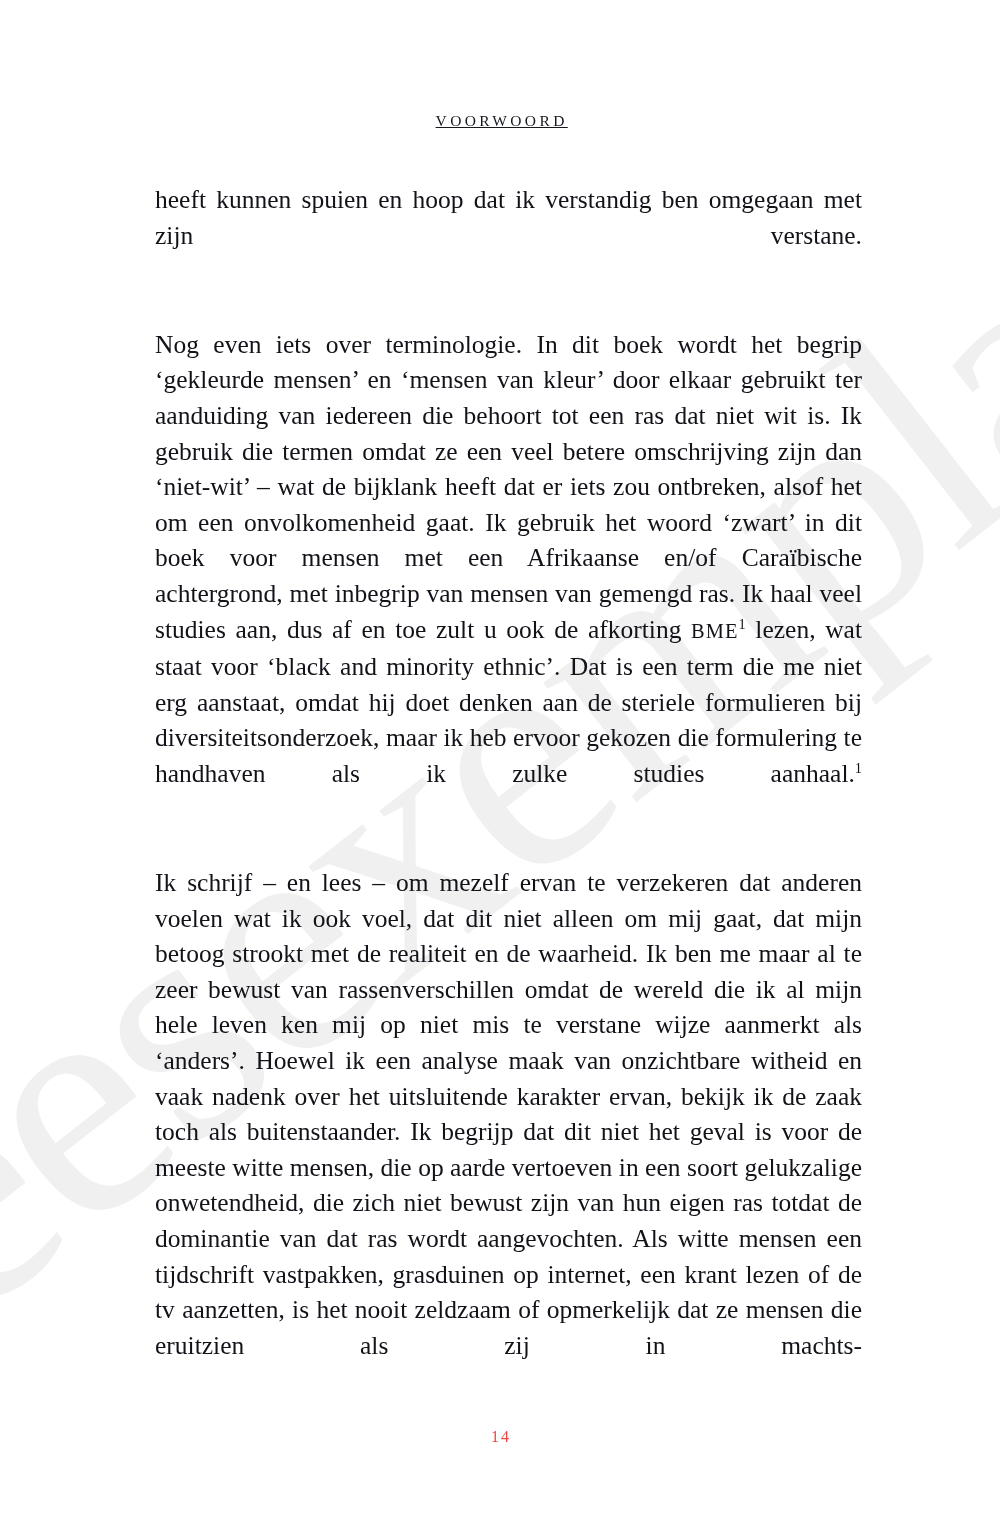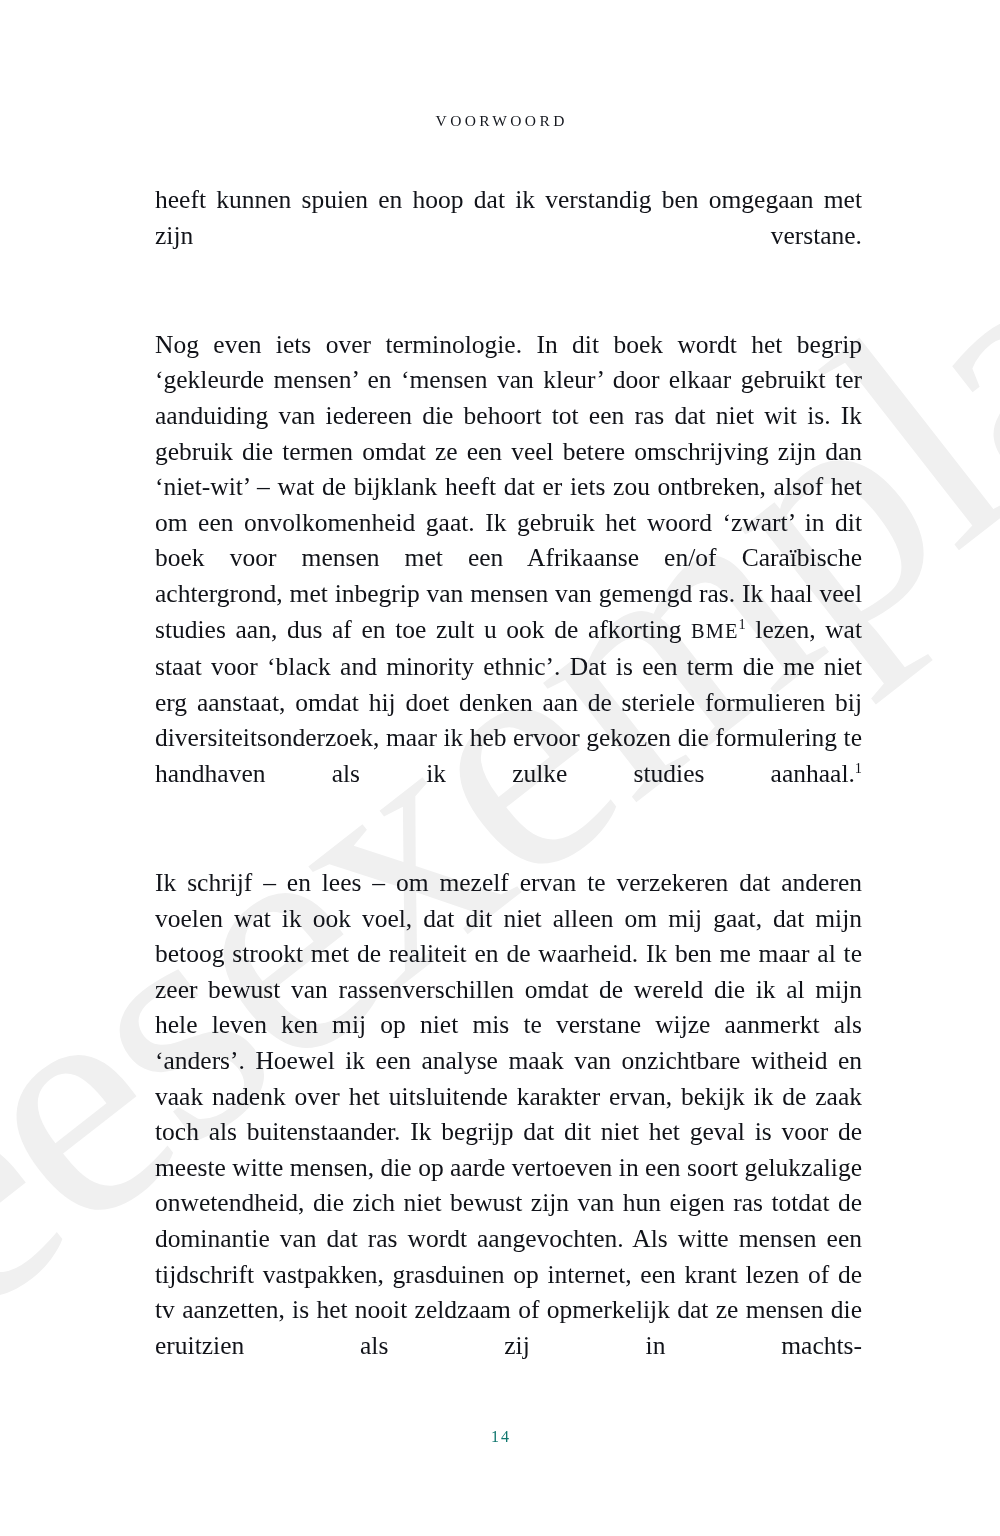--- a/index.html
+++ b/index.html
@@ -56,20 +56,21 @@
     left: 0;
     right: 0;
     top: 112px;
     text-align: center;
     font-size: 15.5px;
     letter-spacing: 3.4px;
     text-indent: 3.4px;
     color: #15181f;
     font-variant: small-caps;
     text-transform: uppercase;
+    text-decoration: underline;
   }
 
   .text-block {
     position: absolute;
     left: 155px;
     top: 182px;
     width: 707px;
   }
 
   .para {
@@ -109,21 +110,21 @@
 
   .folio {
     position: absolute;
     left: 0;
     right: 0;
     top: 1428px;
     text-align: center;
     font-size: 16px;
     letter-spacing: 2px;
     text-indent: 2px;
-    color: #0f766e;
+    color: #ef4444;
   }
 </style>
 </head>
 <body>
 
 <div class="page">
 
   <div class="watermark-layer">
     <div class="watermark-text">Leesexemplaar</div>
   </div>

